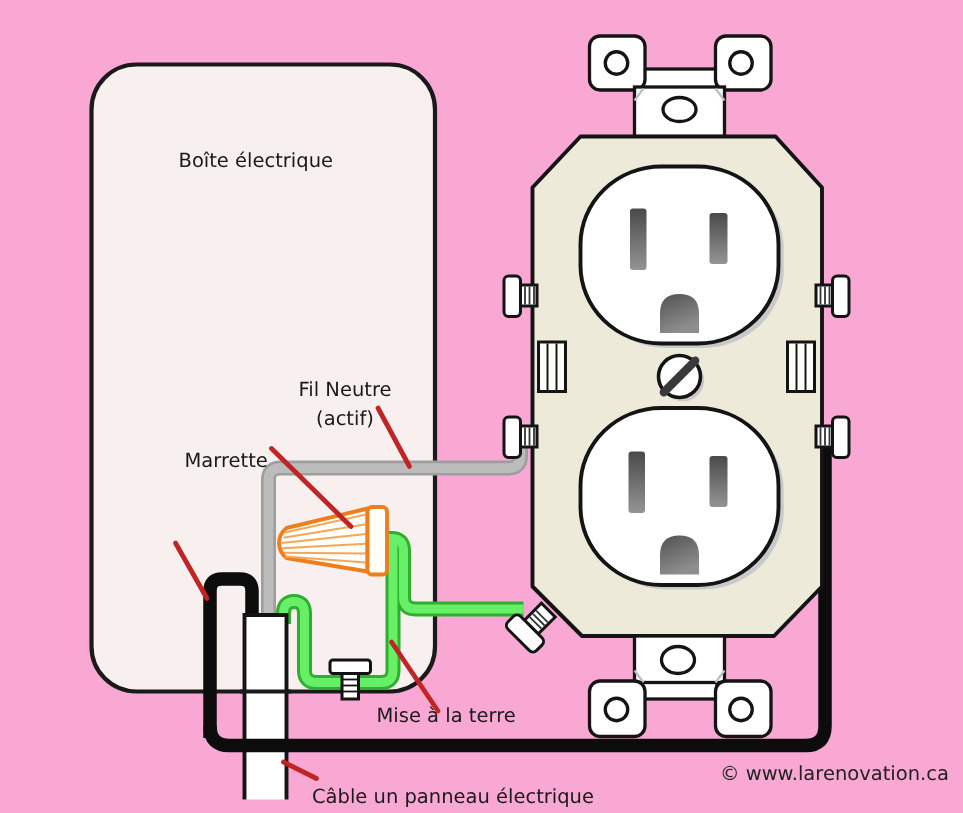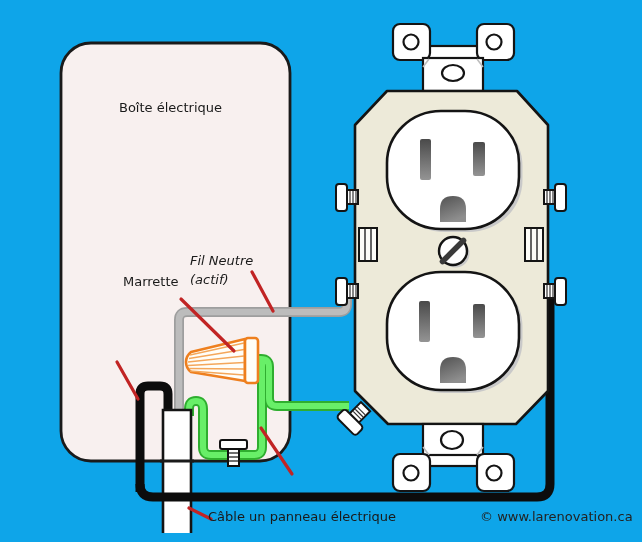--- a/index.html
+++ b/index.html
@@ -1,25 +1,25 @@
 <!DOCTYPE html>
 <html style="--box-fill: #f8f0ef; --outlet-fill: #edead9; --wire-neutral: #bcbcbc; --wire-neutral-edge: #9e9e9e; --wire-active: #0c0c0c; --wire-ground: #68ef68; --wire-ground-edge: #2fae2f; --marrette-orange: #ee7f1e; --marrette-stripe: #f4a75a; --pointer-red: #c12424; --text-color: #1a1a1a;"><head>
 <meta charset="utf-8">
 <style>
   html,body{margin:0;padding:0;background:#fff;}
   #canvas{
-    position:relative;width:642px;height:542px;background:#0ea5e9;overflow:hidden;
+    position:relative;width:642px;height:542px;background:#f9a8d4;overflow:hidden;
     font-family:"DejaVu Sans",sans-serif;
   }
   #diagram-svg{position:absolute;left:0;top:0;}
   .label{
     position:absolute;color:var(--text-color,#1a1a1a);font-size:13px;line-height:19px;
     white-space:nowrap;z-index:5;
   }
-  .label.centered{text-align:left;white-space:normal;font-style:italic;}
+  .label.centered{text-align:center;white-space:normal;}
   .credit{position:absolute;color:#222;font-size:13px;z-index:5;white-space:nowrap;}
   
   .c-box{fill:var(--box-fill,#f8f0ef);}
   .c-outlet{fill:var(--outlet-fill,#edead9);}
   .w-neutral-edge{stroke:var(--wire-neutral-edge,#9e9e9e);}
   .w-neutral{stroke:var(--wire-neutral,#bcbcbc);}
   .w-active{stroke:var(--wire-active,#0c0c0c);}
   .w-ground-edge{stroke:var(--wire-ground-edge,#2fae2f);}
   .w-ground{stroke:var(--wire-ground,#68ef68);}
   .m-orange{stroke:var(--marrette-orange,#ee7f1e);}
@@ -199,21 +199,22 @@
     </g>
   </svg>
 
   <div class="label" style="left:119px;top:98px">Boîte électrique</div>
 
   <div class="label centered" style="left:190px;top:251px;width:80px">
     <span>Fil Neutre</span><br>
     <span>(actif)</span>
   </div>
 
-  <div class="label" style="left:123px;top:272px">Marrette</div>
-
-
-
-  <div class="label" style="left:208px;top:507px">Câble un panneau électrique</div>
+  <div class="label" style="left:123px;top:298px">Marrette</div>
+
+
+  <div class="label" style="left:251px;top:468px">Mise à la terre</div>
+
+  <div class="label" style="left:208px;top:522px">Câble un panneau électrique</div>
 
   <div class="credit" style="left:480px;top:509px">© www.larenovation.ca</div>
 
 </div>
 
 </body></html>

